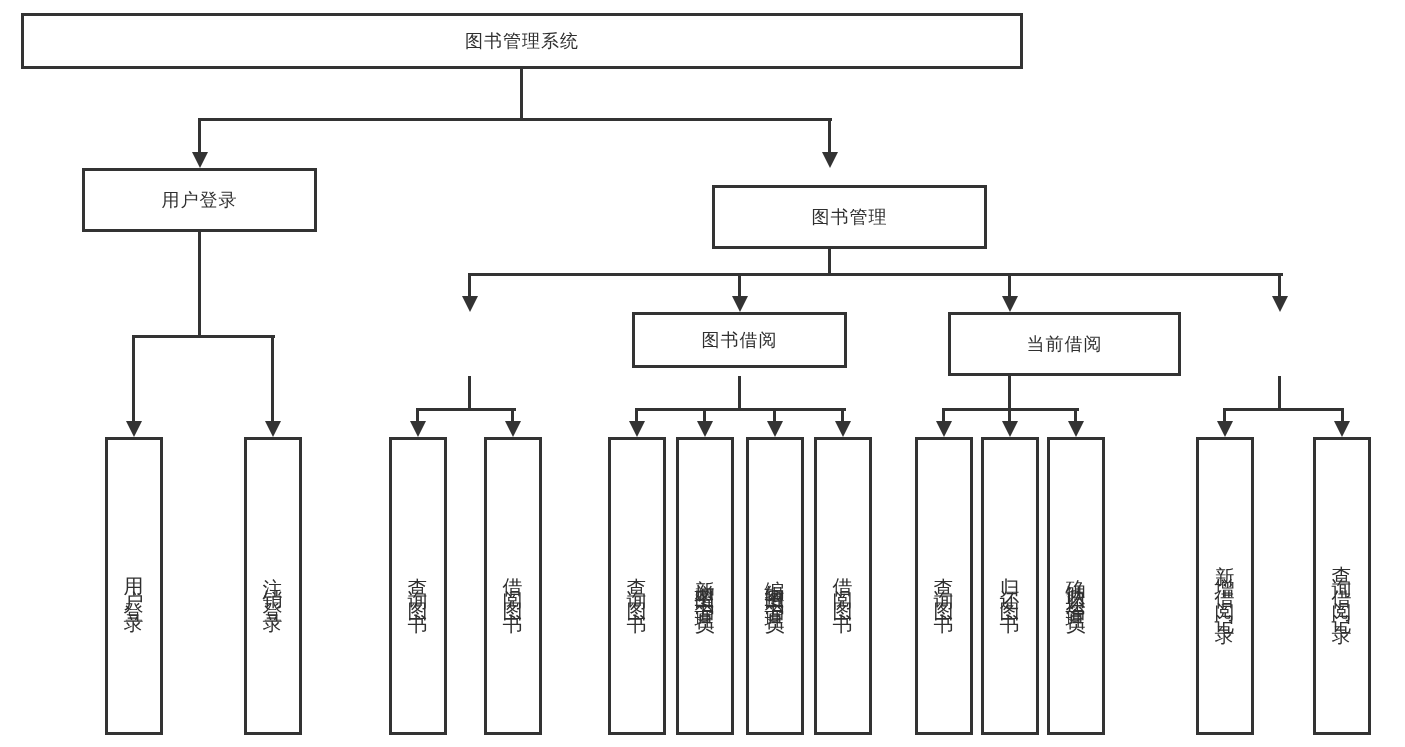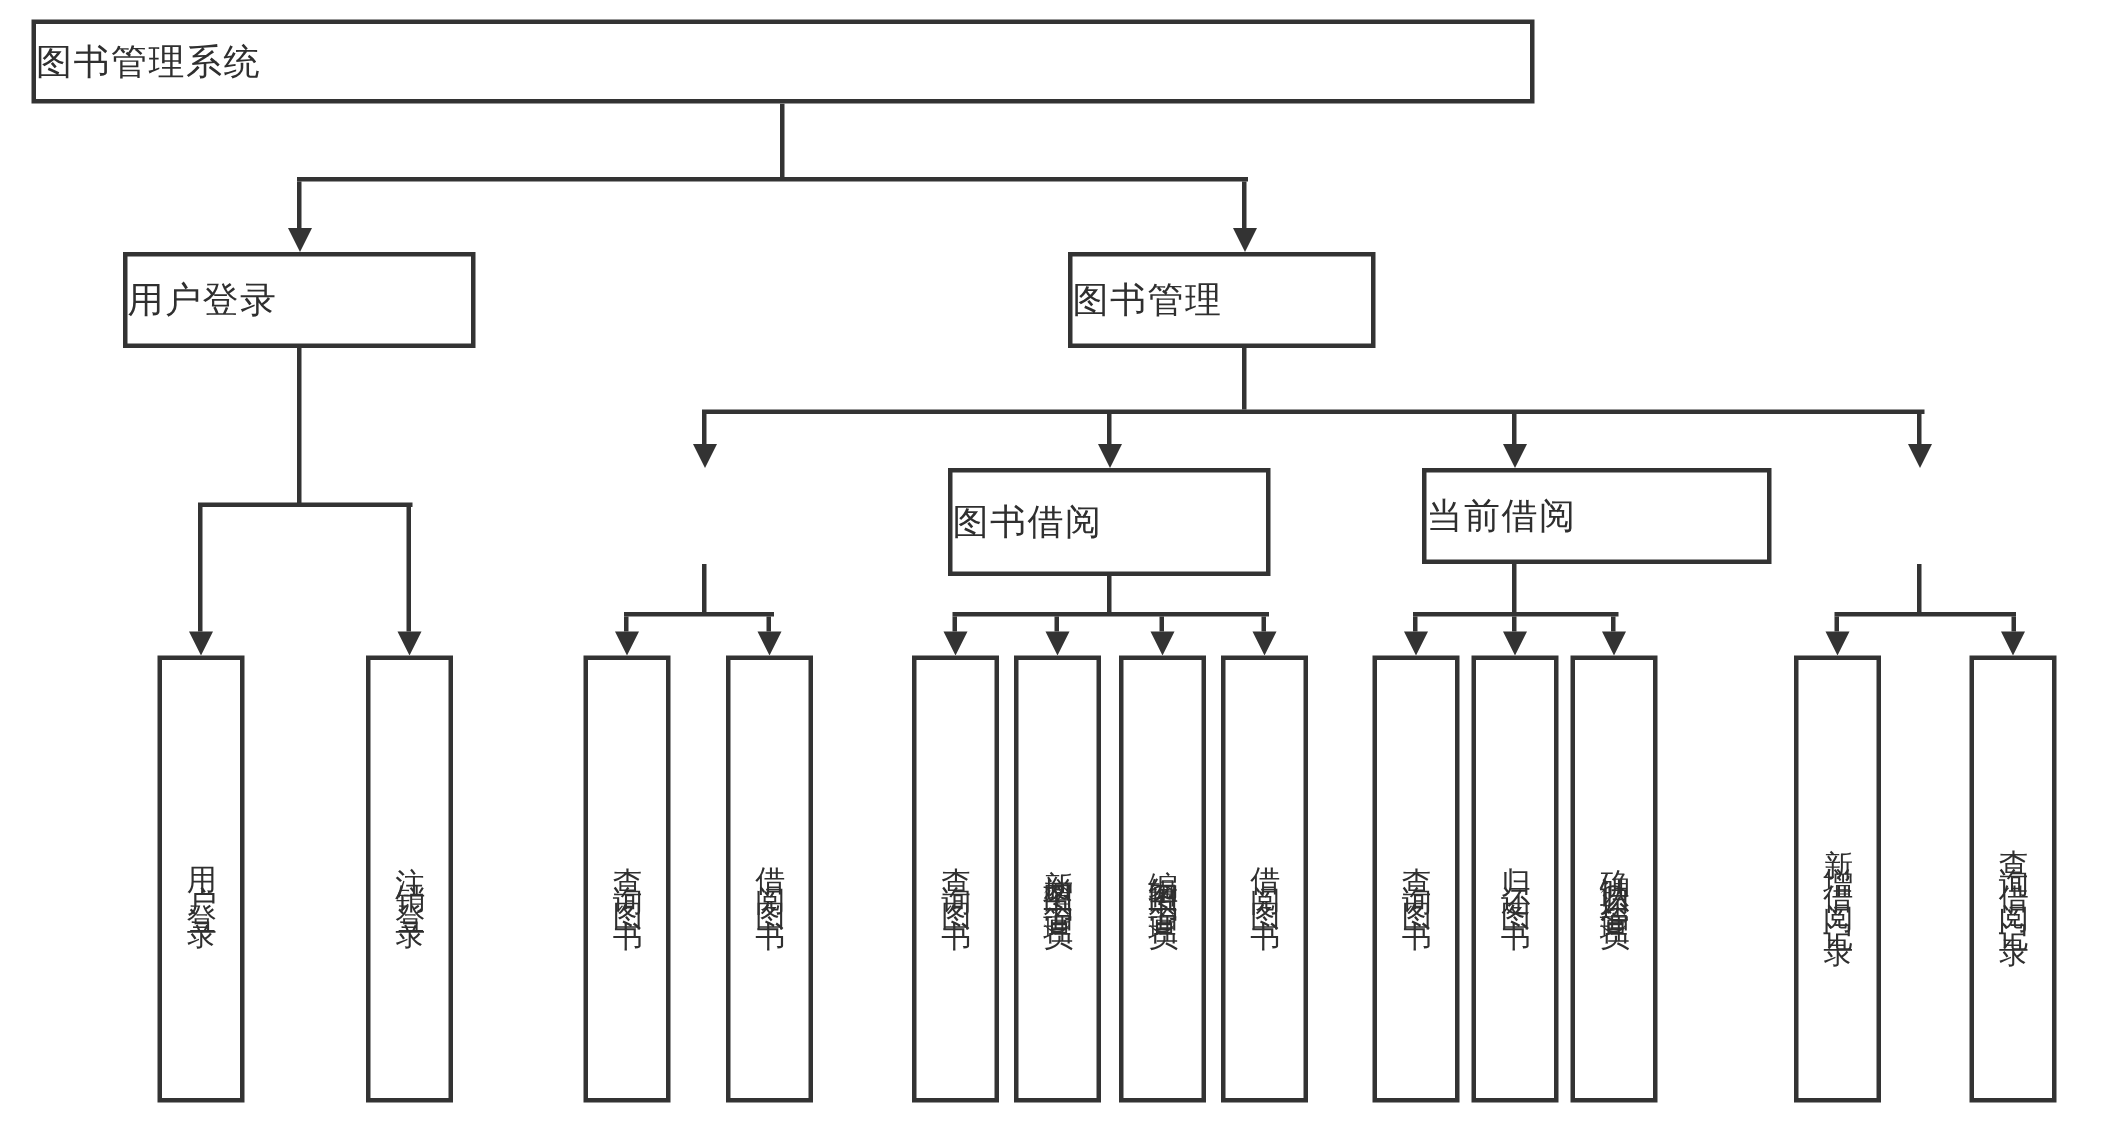--- a/index.html
+++ b/index.html
@@ -22,22 +22,23 @@
     border-right: 8px solid transparent;
     border-top: 16px solid #333333;
   }
   .node {
     position: absolute;
     box-sizing: border-box;
     border: 3px solid #333333;
     background: #ffffff;
     display: flex;
     align-items: center;
+    justify-content: center;
     color: #2f2f2f;
-    font-size: 24px;
+    font-size: 18px;
     letter-spacing: 1px;
     white-space: nowrap;
   }
   .leaf {
     position: absolute;
     box-sizing: border-box;
     border: 3px solid #333333;
     background: #ffffff;
     width: 58px;
     top: 437px;
@@ -125,25 +126,25 @@
       <div class="arrow" style="left: 1334px; top: 421px;"></div>
     </div>
 
   <div class="node" style="left:21px; top:13px; width:1002px; height:56px;">
     <span>图书管理系统</span>
   </div>
 
   <div class="node" style="left:82px; top:168px; width:235px; height:64px;">
     <span>用户登录</span>
   </div>
-  <div class="node" style="left:712px; top:168px; width:205px; height:64px;">
+  <div class="node" style="left:712px; top:185px; width:275px; height:64px;">
     <span>图书管理</span>
   </div>
 
-  <div class="node" style="left:632px; top:312px; width:215px; height:72px;">
+  <div class="node" style="left:632px; top:312px; width:215px; height:56px;">
     <span>图书借阅</span>
   </div>
   <div class="node" style="left:948px; top:312px; width:233px; height:64px;">
     <span>当前借阅</span>
   </div>
 
   <div class="leaf" style="left:105px;">
     <span class="vtext">用户登录</span>
   </div>
   <div class="leaf" style="left:244px;">

